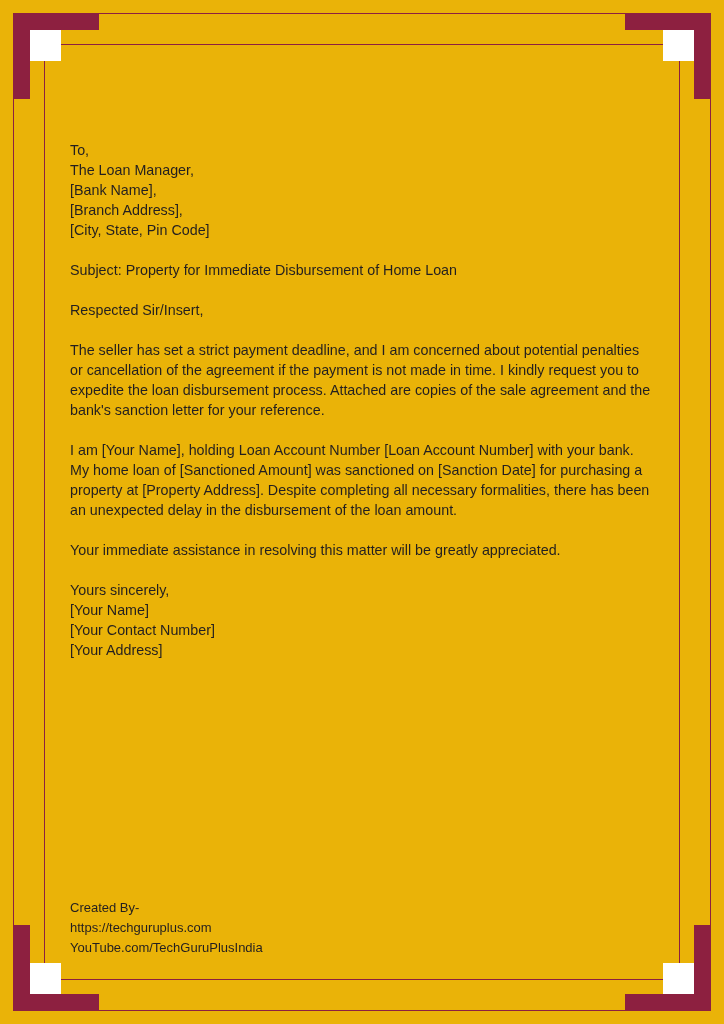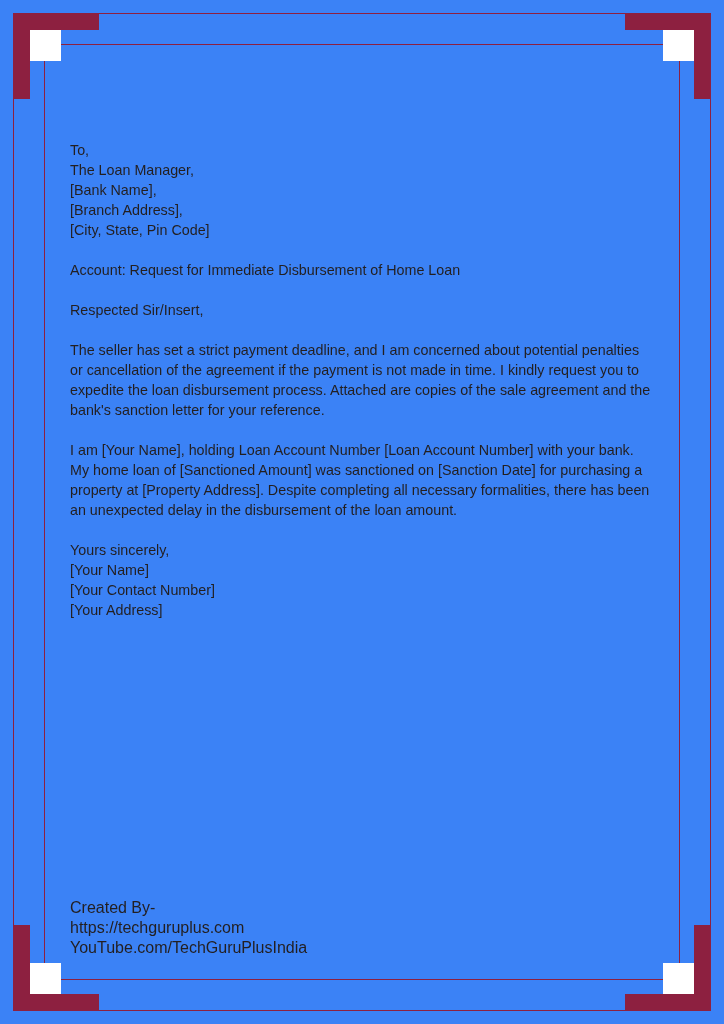--- a/index.html
+++ b/index.html
@@ -7,21 +7,21 @@
     padding: 0;
     background: #ffffff;
   }
   body {
     font-family: "Liberation Sans", sans-serif;
   }
   .page {
     position: relative;
     width: 724px;
     height: 1024px;
-    background: #3b82f6;
+    background: #eab308;
     overflow: hidden;
     box-sizing: border-box;
   }
 
   
   .outer-rule {
     position: absolute;
     left: 13px;
     top: 13px;
     right: 13px;
@@ -97,21 +97,21 @@
     white-space: pre-line;
   }
   .block:last-child { margin-bottom: 0; }
 
   .footer {
     position: absolute;
     left: 70px;
     top: 898px;
     width: 500px;
     color: #231f20;
-    font-size: 16px;
+    font-size: 13px;
     line-height: 20px;
     white-space: pre-line;
   }
 </style>
 </head>
 <body>
 
 <div class="page">
 
   <div class="outer-rule"></div>
@@ -126,24 +126,25 @@
   <div class="corner-gap tr"></div>
   <div class="corner-gap bl"></div>
   <div class="corner-gap br"></div>
 
   <div class="letter">
     <p class="block">To,
 The Loan Manager,
 [Bank Name],
 [Branch Address],
 [City, State, Pin Code]</p>
-    <p class="block">Account: Request for Immediate Disbursement of Home Loan</p>
+    <p class="block">Subject: Property for Immediate Disbursement of Home Loan</p>
     <p class="block">Respected Sir/Insert,</p>
     <p class="block">The seller has set a strict payment deadline, and I am concerned about potential penalties or cancellation of the agreement if the payment is not made in time. I kindly request you to expedite the loan disbursement process. Attached are copies of the sale agreement and the bank's sanction letter for your reference.</p>
     <p class="block">I am [Your Name], holding Loan Account Number [Loan Account Number] with your bank. My home loan of [Sanctioned Amount] was sanctioned on [Sanction Date] for purchasing a property at [Property Address]. Despite completing all necessary formalities, there has been an unexpected delay in the disbursement of the loan amount.</p>
+    <p class="block">Your immediate assistance in resolving this matter will be greatly appreciated.</p>
     <p class="block">Yours sincerely,
 [Your Name]
 [Your Contact Number]
 [Your Address]</p>
   </div>
 
   <div class="footer">Created By-
 https://techguruplus.com
 YouTube.com/TechGuruPlusIndia</div>
 

